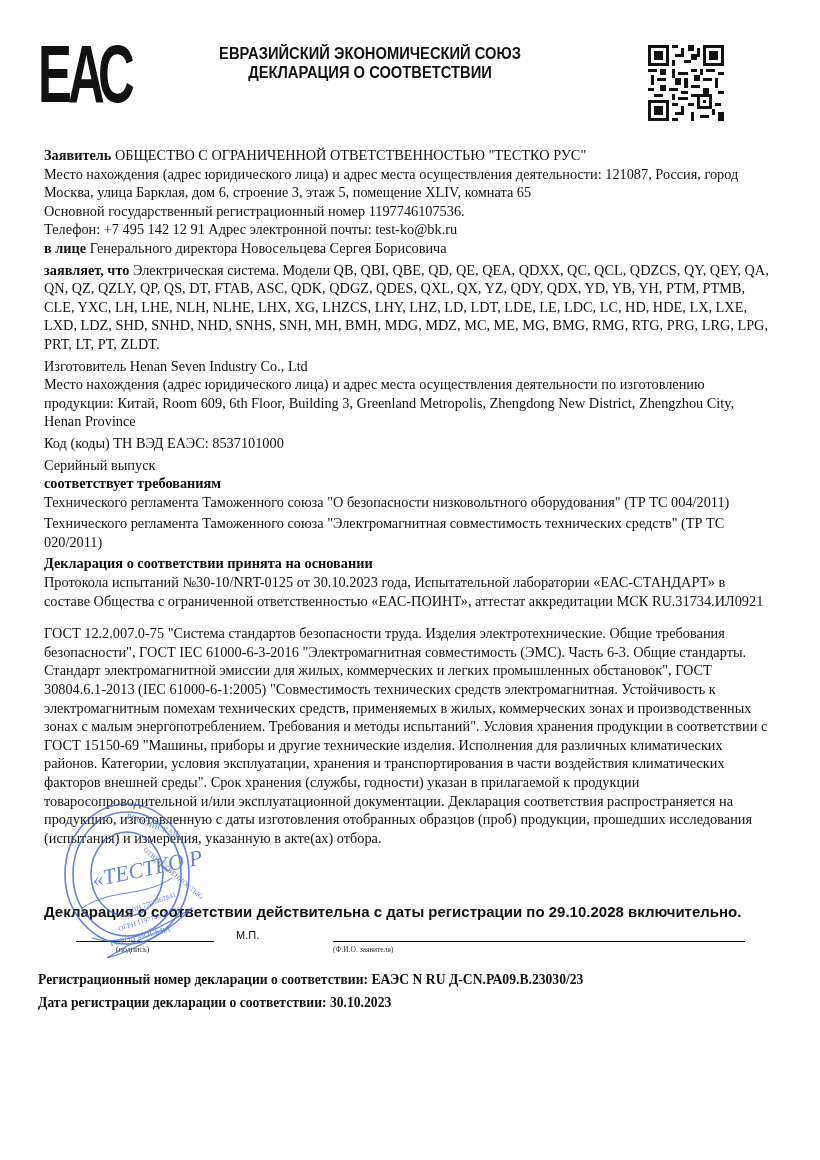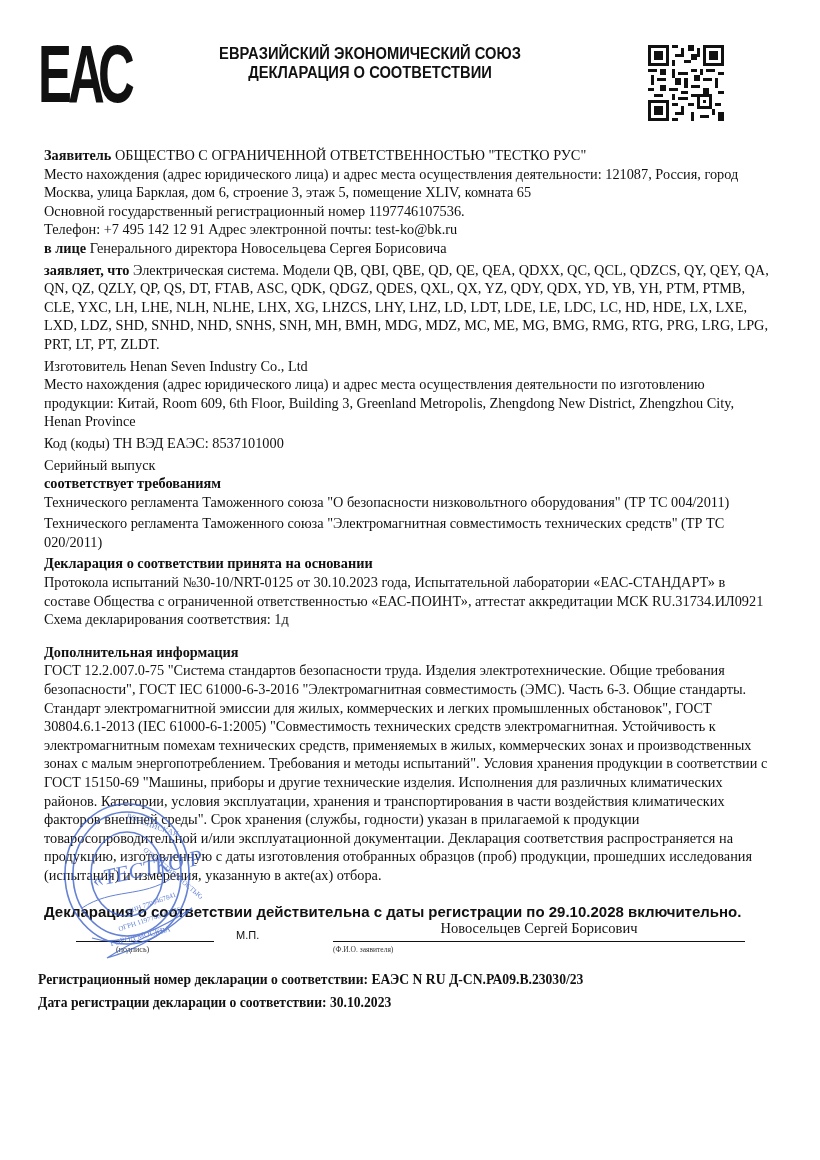--- a/index.html
+++ b/index.html
@@ -125,32 +125,29 @@
     <p>Код (коды) ТН ВЭД ЕАЭС: 8537101000</p>
     <div class="gap"></div>
     <p>Серийный выпуск</p>
     <p class="b">соответствует требованиям</p>
     <p>Технического регламента Таможенного союза "О безопасности низковольтного оборудования" (ТР ТС 004/2011)</p>
     <div class="gap"></div>
     <p>Технического регламента Таможенного союза "Электромагнитная совместимость технических средств" (ТР ТС 020/2011)</p>
     <div class="gap"></div>
     <p class="b">Декларация о соответствии принята на основании</p>
     <p>Протокола испытаний №30-10/NRT-0125 от 30.10.2023 года, Испытательной лаборатории «ЕАС-СТАНДАРТ» в составе Общества с ограниченной ответственностью «ЕАС-ПОИНТ», аттестат аккредитации МСК RU.31734.ИЛ0921</p>
-    <p>Схема декларирования соответствия: 1д</p>
     <div style="height:14px"></div>
-    <p class="b">Дополнительная информация</p>
     <p>ГОСТ 12.2.007.0-75 "Система стандартов безопасности труда. Изделия электротехнические. Общие требования безопасности", ГОСТ IEC 61000-6-3-2016 "Электромагнитная совместимость (ЭМС). Часть 6-3. Общие стандарты. Стандарт электромагнитной эмиссии для жилых, коммерческих и легких промышленных обстановок", ГОСТ 30804.6.1-2013 (IEC 61000-6-1:2005) "Совместимость технических средств электромагнитная. Устойчивость к электромагнитным помехам технических средств, применяемых в жилых, коммерческих зонах и производственных зонах с малым энергопотреблением. Требования и методы испытаний". Условия хранения продукции в соответствии с ГОСТ 15150-69 "Машины, приборы и другие технические изделия. Исполнения для различных климатических районов. Категории, условия эксплуатации, хранения и транспортирования в части воздействия климатических факторов внешней среды". Срок хранения (службы, годности) указан в прилагаемой к продукции товаросопроводительной и/или эксплуатационной документации. Декларация соответствия распространяется на продукцию, изготовленную с даты изготовления отобранных образцов (проб) продукции, прошедших исследования (испытания) и измерения, указанную в акте(ах) отбора.</p>
   </div>
 
   <div class="valid">Декларация о соответствии действительна с даты регистрации по 29.10.2028 включительно.</div>
 
   <div class="sig-line-left"></div>
   <div class="sig-caption-left">(подпись)</div>
   <div class="mp">М.П.</div>
-  <div class="sig-name">Новосельцев Сергей Борисович</div>
   <div class="sig-line-right"></div>
   <div class="sig-caption-right">(Ф.И.О. заявителя)</div>
 
   <svg class="stamp" viewBox="0 0 150 180">
     <g fill="none" stroke="#3a5fc8" stroke-width="1.6">
       <ellipse cx="75" cy="86" rx="62" ry="70"></ellipse>
       <ellipse cx="75" cy="86" rx="54" ry="62"></ellipse>
       <ellipse cx="75" cy="86" rx="36" ry="42"></ellipse>
       <path d="M40 150 C70 160, 110 140, 140 120 C120 140, 90 160, 55 170 C70 160, 90 150, 110 142" stroke-width="1.3"></path>
       <path d="M30 120 C60 100, 90 110, 120 90" stroke-width="1"></path>

